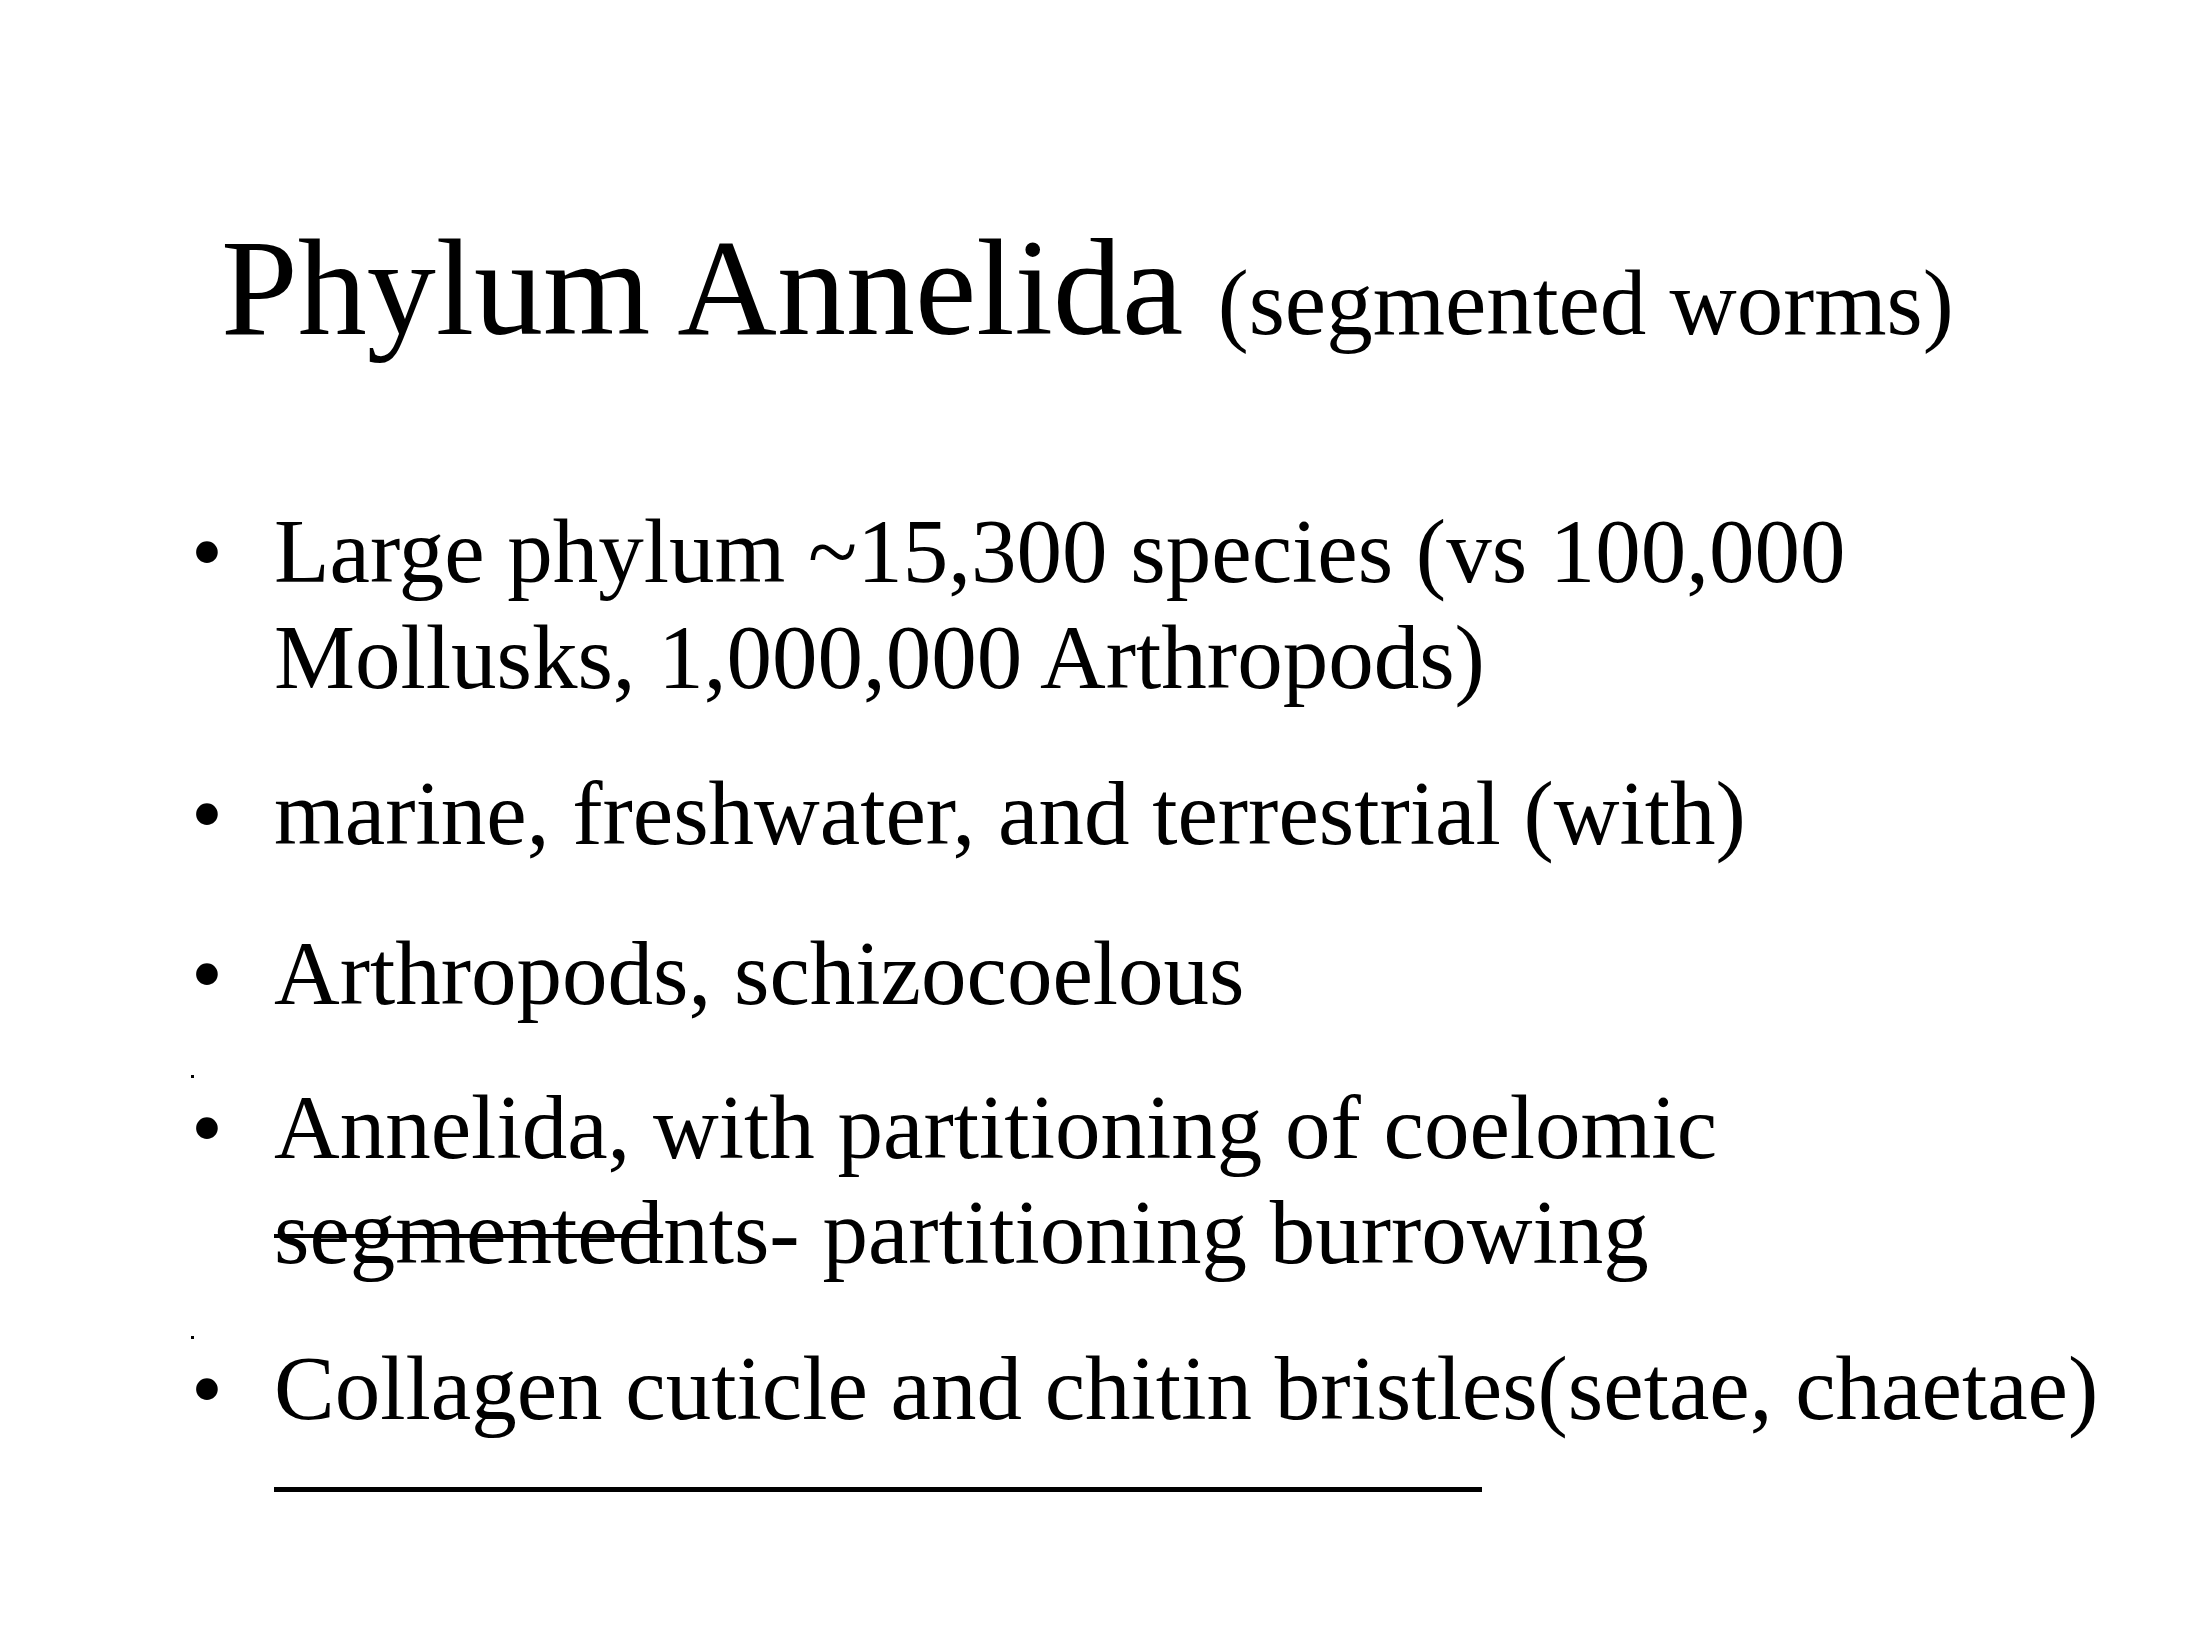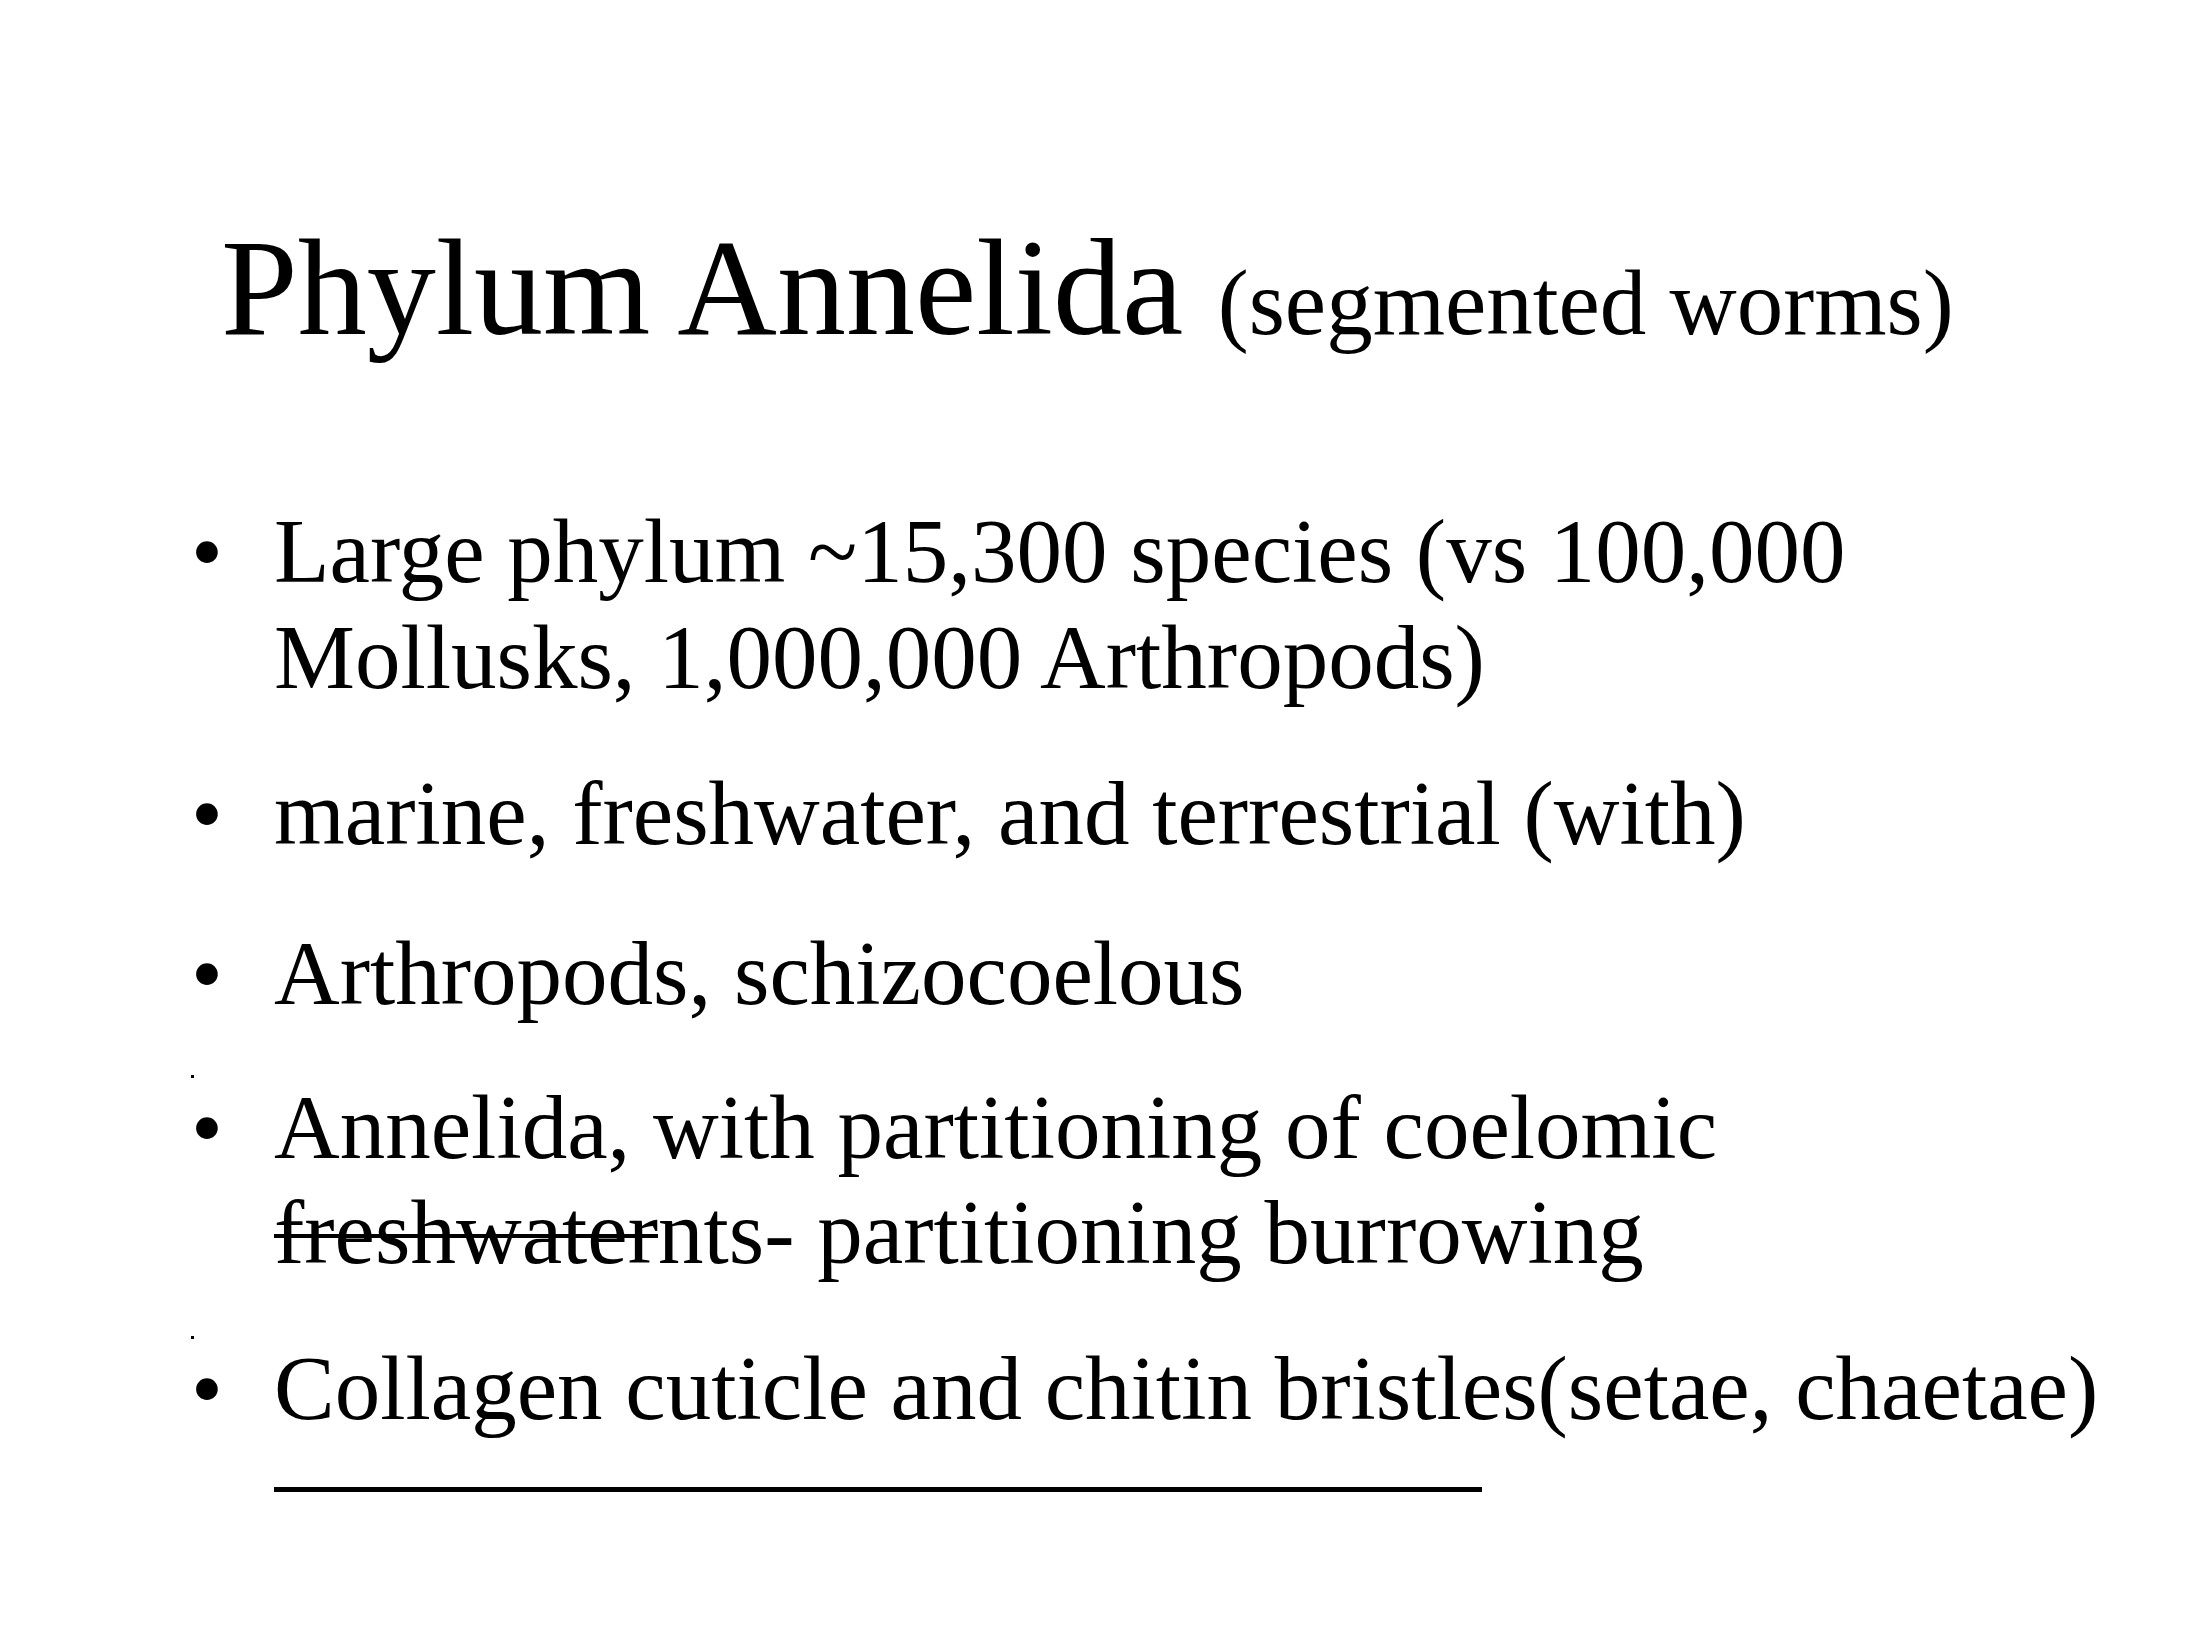--- a/index.html
+++ b/index.html
@@ -41,21 +41,21 @@
     <div class="bullet" style="top:921px;">
       <span class="dot">•</span>
       <span class="text">Arthropods, schizocoelous</span>
     </div>
 
     <div class="bullet" style="top:1075px;">
       <span class="dot">•</span>
       <span class="text">Annelida, with partitioning of coelomic</span>
     </div>
     <div class="bullet" style="top:1180px;">
-      <span class="text"><span class="strike">freshwater</span><span>nts- partitioning burrowing</span></span>
+      <span class="text"><span class="strike">segmented</span><span>nts- partitioning burrowing</span></span>
     </div>
 
     <div class="bullet" style="top:1336px;">
       <span class="dot">•</span>
       <span class="text">Collagen cuticle and chitin bristles(setae, chaetae)</span>
     </div>
   </div>
 
   <div class="speck" style="left:191px; top:1075px;"></div>
   <div class="speck" style="left:191px; top:1336px;"></div>

